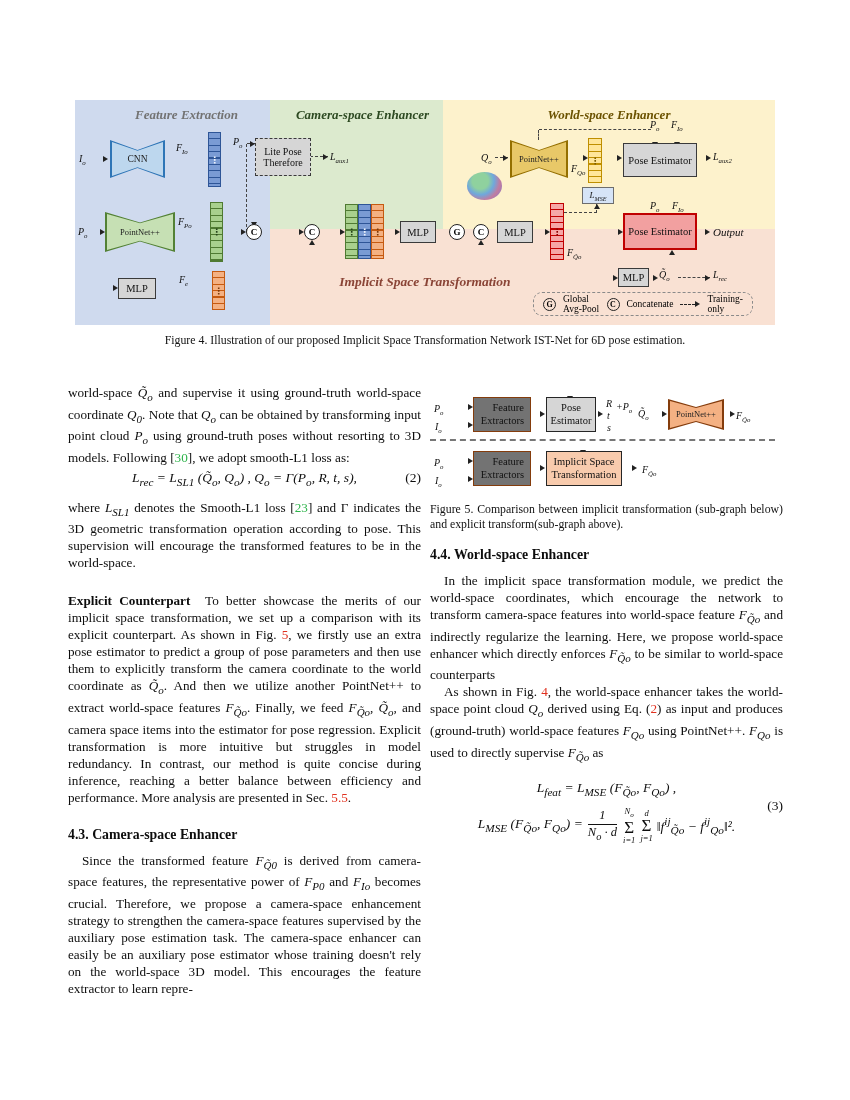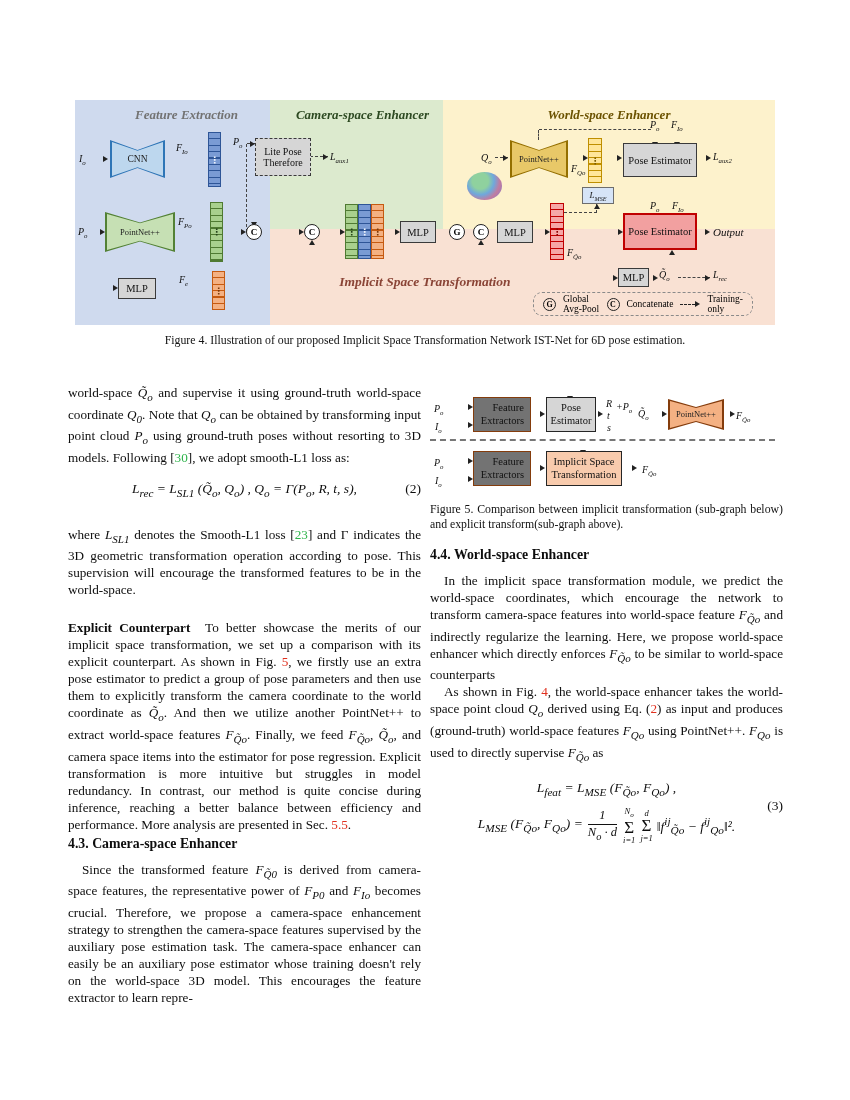--- a/index.html
+++ b/index.html
@@ -237,27 +237,27 @@
         <b></b>
       </span>
     <span>Training-only</span>
   </div>
 </div>
 
 <div class="abs caption" style="left:75px;top:333px;width:700px;text-align:center">Figure 4. Illustration of our proposed Implicit Space Transformation Network IST-Net for 6D pose estimation.</div>
 
 <div class="col" style="left:68px;top:384px">
   <p>world-space <i>Q̃<sub>o</sub></i> and supervise it using ground-truth world-space coordinate <i>Q<sub>0</sub></i>. Note that <i>Q<sub>o</sub></i> can be obtained by transforming input point cloud <i>P<sub>o</sub></i> using ground-truth poses without resorting to 3D models. Following [<span class="rg">30</span>], we adopt smooth-L1 loss as:</p>
-  <div class="eq" style="margin:14px 0 7px">
+  <div class="eq" style="margin:3px 0 7px">
     <span>L<sub>rec</sub> = L<sub>SL1</sub> (Q̃<sub>o</sub>, Q<sub>o</sub>) , Q<sub>o</sub> = Γ(P<sub>o</sub>, R, t, s),</span>
     <span class="eqnum">(2)</span>
   </div>
-  <p style="margin-top:24px">where <i>L<sub>SL1</sub></i> denotes the Smooth-L1 loss [<span class="rg">23</span>] and Γ indicates the 3D geometric transformation operation according to pose. This supervision will encourage the transformed features to be in the world-space.</p>
+  <p style="margin-top:8px">where <i>L<sub>SL1</sub></i> denotes the Smooth-L1 loss [<span class="rg">23</span>] and Γ indicates the 3D geometric transformation operation according to pose. This supervision will encourage the transformed features to be in the world-space.</p>
   <p style="margin-top:21px"><b>Explicit Counterpart</b>&nbsp;&nbsp;To better showcase the merits of our implicit space transformation, we set up a comparison with its explicit counterpart. As shown in Fig. <span class="rr">5</span>, we firstly use an extra pose estimator to predict a group of pose parameters and then use them to explicitly transform the camera coordinate to the world coordinate as <i>Q̃<sub>o</sub></i>. And then we utilize another PointNet++ to extract world-space features <i>F<sub>Q̃o</sub></i>. Finally, we feed <i>F<sub>Q̃o</sub></i>, <i>Q̃<sub>o</sub></i>, and camera space items into the estimator for pose regression. Explicit transformation is more intuitive but struggles in model redundancy. In contrast, our method is quite concise during inference, reaching a better balance between efficiency and performance. More analysis are presented in Sec. <span class="rr">5.5</span>.</p>
-  <h3 class="h2" style="margin-top:2px">4.3. Camera-space Enhancer</h3>
+  <h3 class="h2" style="margin-top:20px">4.3. Camera-space Enhancer</h3>
   <p class="ind" style="margin-top:9px">Since the transformed feature <i>F<sub>Q̃0</sub></i> is derived from camera-space features, the representative power of <i>F<sub>P0</sub></i> and <i>F<sub>Io</sub></i> becomes crucial. Therefore, we propose a camera-space enhancement strategy to strengthen the camera-space features supervised by the auxiliary pose estimation task. The camera-space enhancer can easily be an auxiliary pose estimator whose training doesn't rely on the world-space 3D model. This encourages the feature extractor to learn repre-</p>
 </div>
 
 <div class="col" style="left:430px;top:383px">
 
   <div id="fig5" style="position:relative;width:355px;height:112px">
     <div id="f5lines" style="position:absolute;inset:0">
         <div class="h" style="left: 18px; top: 23.25px; width: 25px;"></div>
         <div class="ar" style="left: 38px; top: 20.5px;"></div>
         <div class="h" style="left: 18px; top: 41.25px; width: 25px;"></div>

